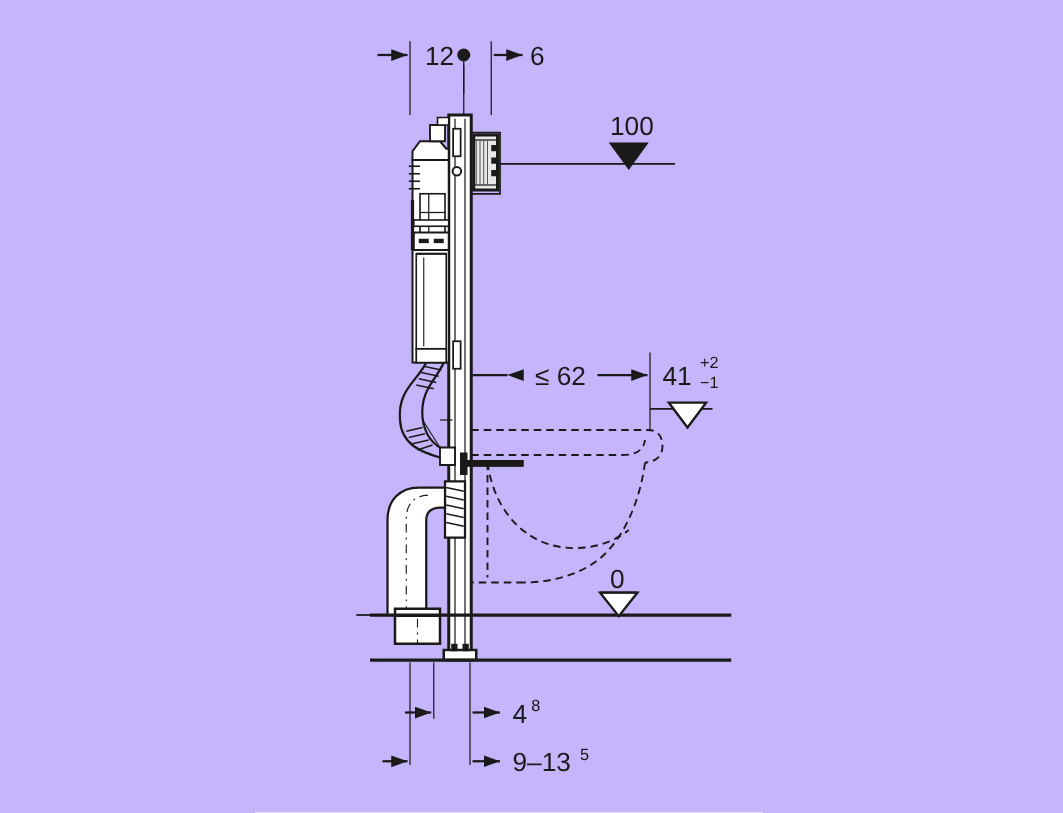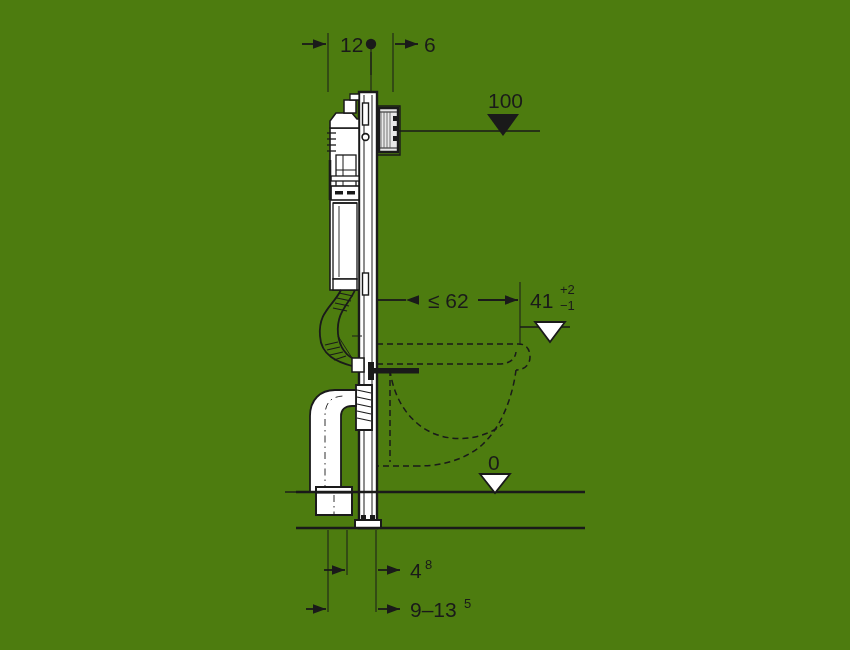--- a/index.html
+++ b/index.html
@@ -10,21 +10,21 @@
   body {
     width: 850px;
     height: 650px;
     font-family: "Liberation Sans", sans-serif;
     overflow: hidden;
   }
   #drawing-root {
     position: relative;
     width: 850px;
     height: 650px;
-    background: #4d7c0f;
+    background: #c4b5fd;
   }
   svg#tech-drawing {
     display: block;
     width: 850px;
     height: 650px;
   }
   .dim-text {
     font-family: "Liberation Sans", sans-serif;
     font-size: 21px;
     fill: #1a1a1a;

